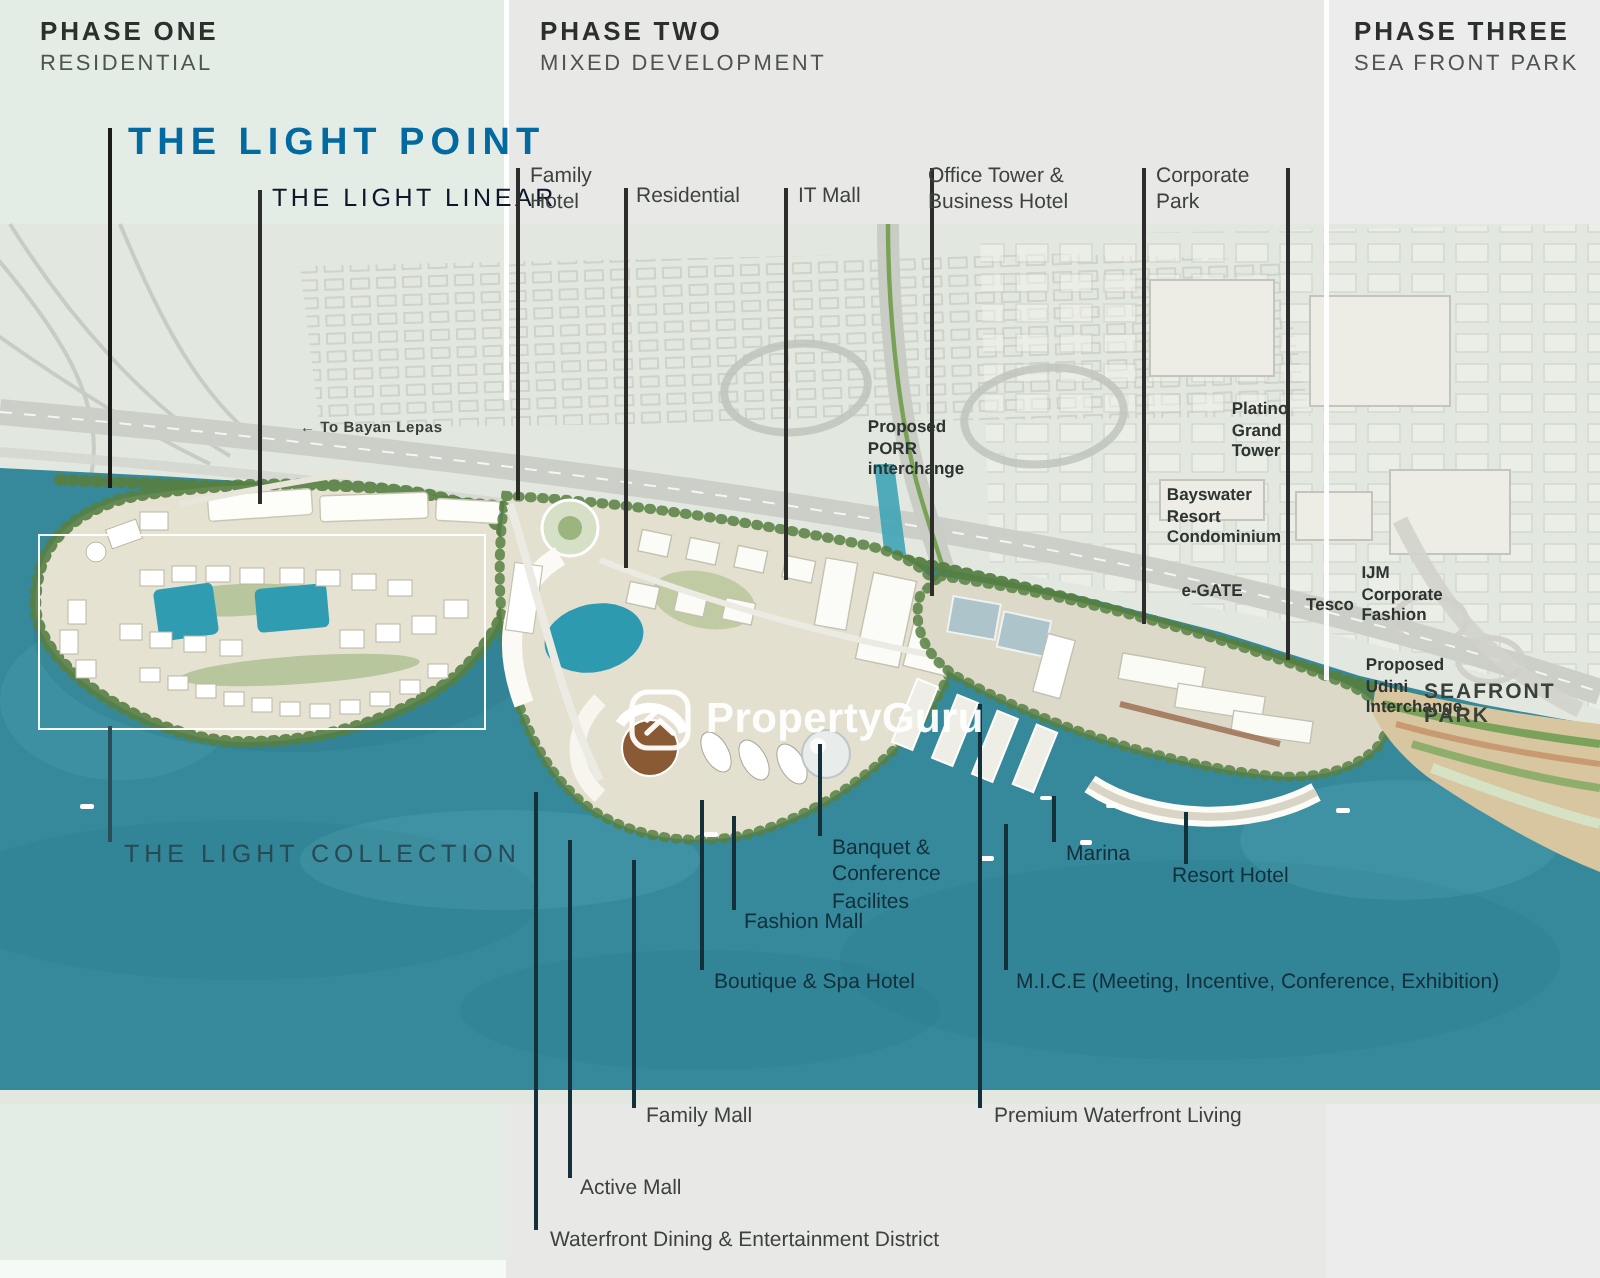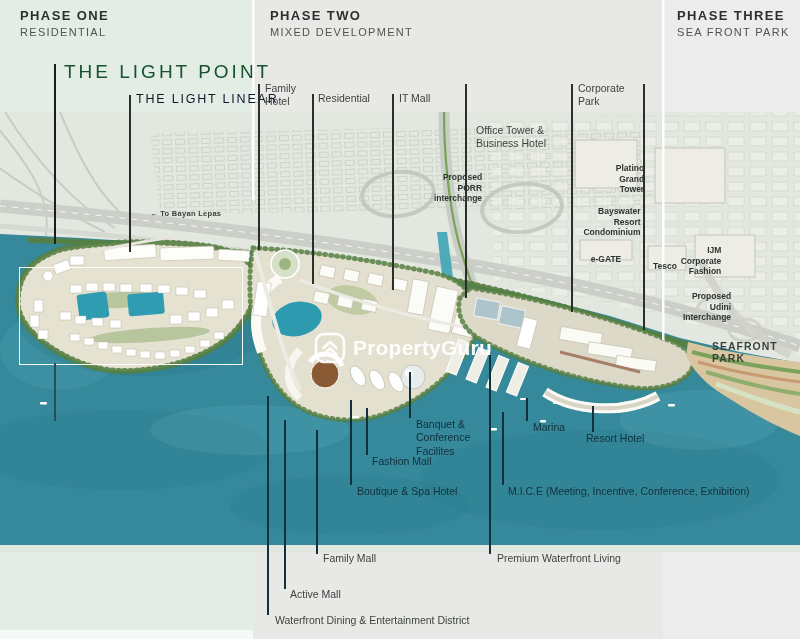--- a/index.html
+++ b/index.html
@@ -4,31 +4,31 @@
 <style>
   html,body{margin:0;padding:0;background:#fff;}
   .stage{
     position:relative;width:800px;height:639px;overflow:hidden;
     font-family:"Liberation Sans",sans-serif;background:#e8e9e6;
   }
   svg.art{position:absolute;left:0;top:0;}
   .phase-hdr{position:absolute;}
   .phase-name{font-size:13px;font-weight:bold;letter-spacing:1.4px;color:#2c302d;}
   .phase-sub{font-size:11px;letter-spacing:1.3px;color:#4e544e;margin-top:3px;}
-  .big-title{position:absolute;font-size:19px;letter-spacing:3px;color:#14532d;}
+  .big-title{position:absolute;font-size:19px;letter-spacing:3px;color:#0369a1;font-weight:bold;}
   .mid-title{position:absolute;font-size:12.5px;letter-spacing:1.8px;color:#0f172a;}
   .collection{position:absolute;font-size:12.5px;letter-spacing:2.5px;color:#294955;}
   .lbl{position:absolute;font-size:10.5px;line-height:1.28;color:#3c423e;white-space:pre-line;}
   .lbl.navy{color:#122f3c;}
   .ln{position:absolute;width:1.5px;background:#2d2d2b;}
   .ln.navy{background:#14303b;}
   .ln.teal{background:#2b4d57;}
   .ln.thick{width:2px;background:#1c1c1a;}
   .maplbl{position:absolute;transform:translateX(-50%);font-size:8.5px;font-weight:bold;
-          line-height:1.25;color:#2e3431;text-align:right;white-space:pre-line;}
+          line-height:1.25;color:#2e3431;text-align:left;white-space:pre-line;margin-top:36px;}
   .seafront{position:absolute;font-size:10.5px;font-weight:bold;letter-spacing:1px;color:#39413b;}
   .roadlbl{position:absolute;font-size:7.5px;font-weight:bold;color:#3b403b;letter-spacing:.3px;}
   .box{position:absolute;border:1.5px solid rgba(255,255,255,.95);}
   .wm{position:absolute;display:flex;align-items:center;gap:7px;opacity:.95;}
   .wm-text{font-size:21px;font-weight:bold;color:#ffffff;letter-spacing:.2px;}
 </style>
 </head>
 <body>
 
 <div class="stage">
@@ -257,33 +257,34 @@
     <div class="phase-name">PHASE TWO</div>
     <div class="phase-sub">MIXED DEVELOPMENT</div>
   </div>
 
   <div class="big-title" style="left:64px;top:61px;">THE LIGHT POINT</div>
   <div class="ln thick" style="left:54px;top:64px;height:180px;"></div>
   <div class="mid-title" style="left:136px;top:92px;">THE LIGHT LINEAR</div>
   <div class="ln" style="left:129px;top:95px;height:157px;"></div>
   <div class="box" style="left:19px;top:267px;width:222px;height:96px;"></div>
   <div class="ln teal" style="left:54px;top:363px;height:58px;"></div>
+  <div class="collection" style="left:62px;top:420px;">THE LIGHT COLLECTION</div>
 
   <div class="ln" style="left:258px;top:84px;height:166px;"></div>
   <div class="lbl" style="left:265px;top:82px;">Family
 Hotel</div>
 
   <div class="ln" style="left:312px;top:94px;height:190px;"></div>
   <div class="lbl" style="left:318px;top:92px;">Residential</div>
 
   <div class="ln" style="left:392px;top:94px;height:196px;"></div>
   <div class="lbl" style="left:399px;top:92px;">IT Mall</div>
 
   <div class="ln" style="left:465px;top:84px;height:214px;"></div>
-  <div class="lbl" style="left:476px;top:82px;margin-top:42px;">Office Tower &amp;
+  <div class="lbl" style="left:464px;top:82px;">Office Tower &amp;
 Business Hotel</div>
 
   <div class="ln" style="left:571px;top:84px;height:228px;"></div>
   <div class="lbl" style="left:578px;top:82px;">Corporate
 Park</div>
 
   <div class="ln" style="left:643px;top:84px;height:246px;"></div>
 
   <div class="maplbl" style="left:458px;top:172px;">Proposed
 PORR
@@ -330,21 +331,21 @@
 
   <div class="ln navy" style="left:489px;top:352px;height:202px;"></div>
   <div class="lbl" style="left:497px;top:552px;">Premium Waterfront Living</div>
 
   <div class="ln navy" style="left:284px;top:420px;height:169px;"></div>
   <div class="lbl" style="left:290px;top:588px;">Active Mall</div>
 
   <div class="ln navy" style="left:267px;top:396px;height:219px;"></div>
   <div class="lbl" style="left:275px;top:614px;">Waterfront Dining &amp; Entertainment District</div>
 
-  <div class="wm" style="left:314px;top:332px;">
+  <div class="wm" style="left:314px;top:344px;">
     <svg width="32" height="32" viewBox="0 0 32 32">
       <rect x="2" y="2" width="28" height="28" rx="8" fill="none" stroke="#ffffff" stroke-width="2.6"></rect>
       <path d="M9.5,16 L16,10 L22.5,16" fill="none" stroke="#ffffff" stroke-width="2.6" stroke-linecap="round" stroke-linejoin="round"></path>
       <path d="M9.5,22.5 L16,16.5 L22.5,22.5" fill="none" stroke="#ffffff" stroke-width="2.6" stroke-linecap="round" stroke-linejoin="round"></path>
     </svg>
     <span class="wm-text">PropertyGuru</span>
   </div>
 
 </div>
 

